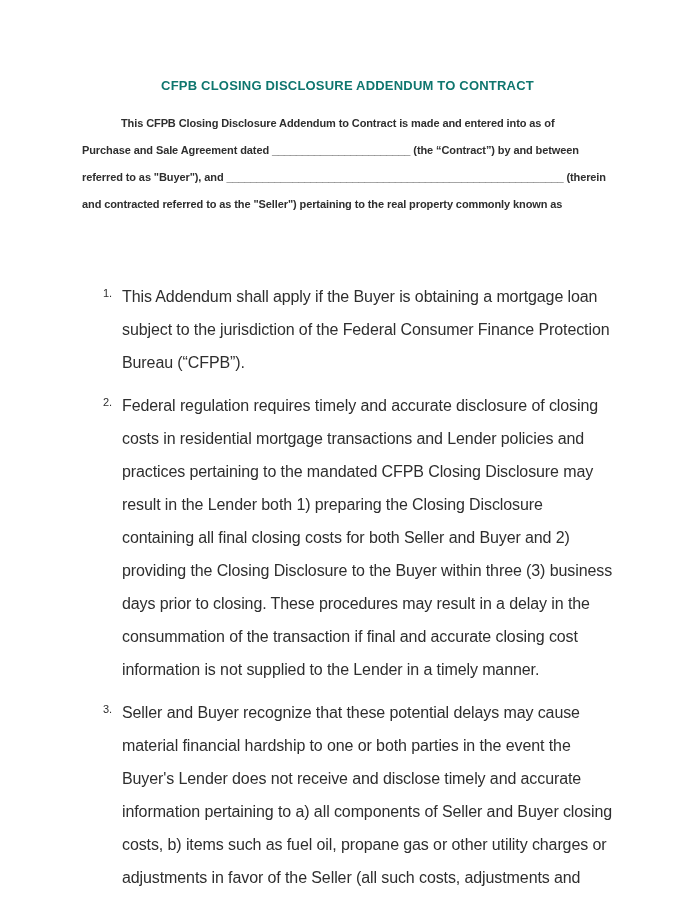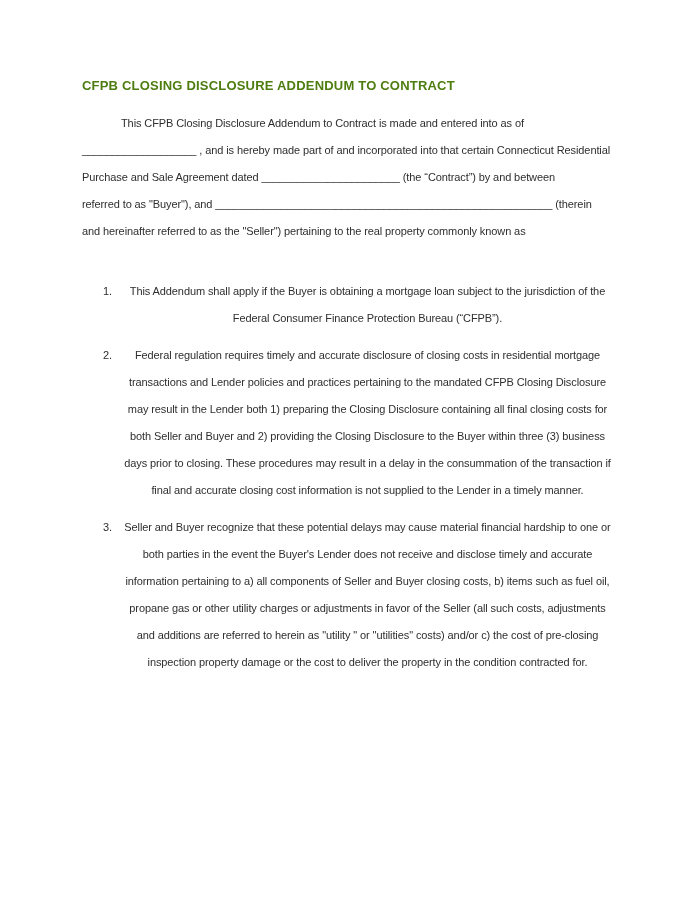--- a/index.html
+++ b/index.html
@@ -16,27 +16,27 @@
   }
   .content {
     position: absolute;
     left: 82px;
     top: 78px;
     width: 531px;
   }
   .doc-title {
     font-size: 13px;
     font-weight: bold;
-    text-align: left;
+    text-align: center;
     letter-spacing: 0.2px;
-    color: #4d7c0f;
+    color: #0f766e;
     margin-bottom: 17px;
     white-space: nowrap;
   }
-  .intro { margin-bottom: 33px; }
+  .intro { margin-bottom: 62px; font-weight: bold; }
   .intro .line {
     font-size: 11px;
     line-height: 27px;
     letter-spacing: -0.1px;
     white-space: nowrap;
   }
   .intro .line.indent { padding-left: 39px; }
   .items { list-style: none; }
   .item {
     display: flex;
@@ -45,40 +45,38 @@
   }
   .item-num {
     flex: 0 0 19px;
     margin-left: 21px;
     font-size: 11px;
     line-height: 27px;
     letter-spacing: -0.1px;
   }
   .item-text {
     width: 495px;
-    font-size: 11px;
-    line-height: 27px;
+    font-size: 16px;
+    line-height: 33px;
     letter-spacing: -0.1px;
-    text-align: center;
   }
 </style>
 </head>
 <body>
 
 <div class="page">
   <div class="content">
 
     <h1 class="doc-title">CFPB CLOSING DISCLOSURE ADDENDUM TO CONTRACT</h1>
 
     <div class="intro">
       <div class="line indent">This CFPB Closing Disclosure Addendum to Contract is made and entered into as of</div>
-      <div class="line">___________________ , and is hereby made part of and incorporated into that certain Connecticut Residential</div>
       <div class="line">Purchase and Sale Agreement dated _______________________ (the “Contract”) by and between</div>
       <div class="line">referred to as "Buyer"), and ________________________________________________________ (therein</div>
-      <div class="line">and hereinafter referred to as the "Seller") pertaining to the real property commonly known as</div>
+      <div class="line">and contracted referred to as the "Seller") pertaining to the real property commonly known as</div>
     </div>
 
     <ol class="items">
       <li class="item">
         <span class="item-num">1.</span>
         <div class="item-text">This Addendum shall apply if the Buyer is obtaining a mortgage loan subject to the jurisdiction of the Federal Consumer Finance Protection Bureau (“CFPB”).</div>
       </li>
       <li class="item">
         <span class="item-num">2.</span>
         <div class="item-text">Federal regulation requires timely and accurate disclosure of closing costs in residential mortgage transactions and Lender policies and practices pertaining to the mandated CFPB Closing Disclosure may result in the Lender both 1) preparing the Closing Disclosure containing all final closing costs for both Seller and Buyer and 2) providing the Closing Disclosure to the Buyer within three (3) business days prior to closing. These procedures may result in a delay in the consummation of the transaction if final and accurate closing cost information is not supplied to the Lender in a timely manner.</div>

